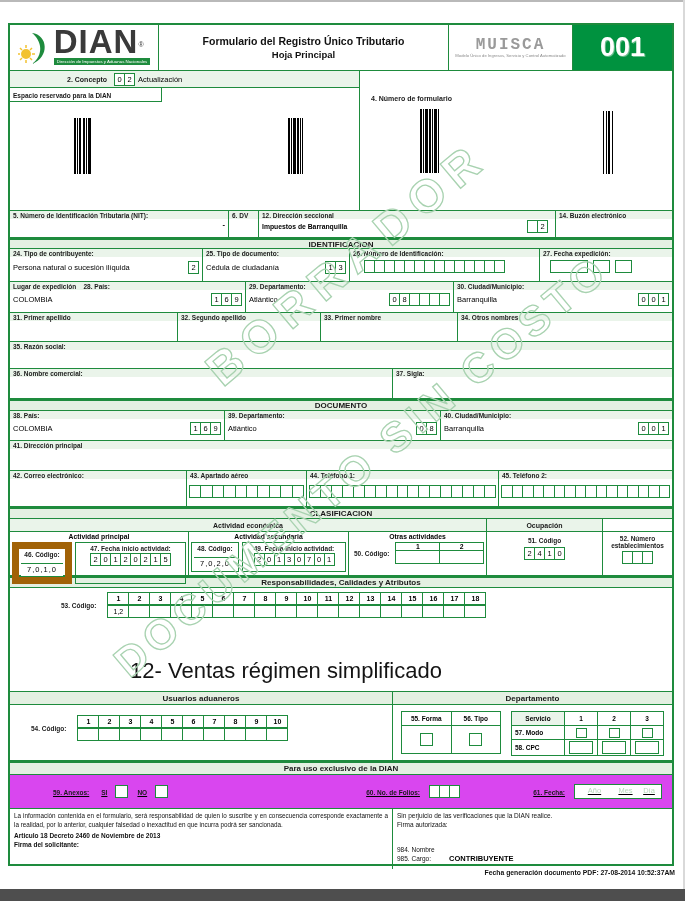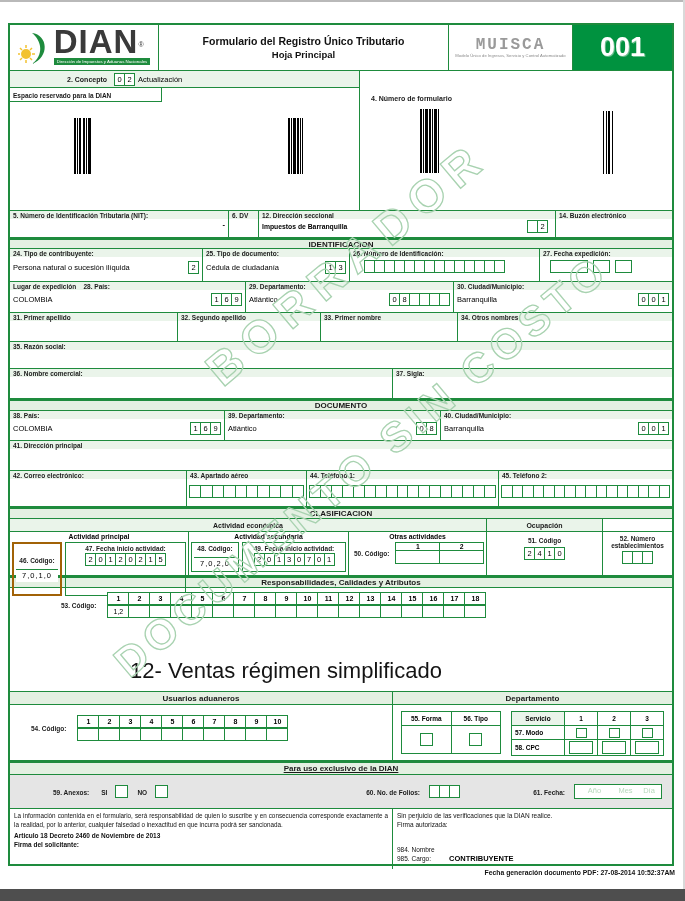--- a/index.html
+++ b/index.html
@@ -403,21 +403,21 @@
     <div class="cell" style="width:116px; background:#eaf4ea; align-items:center; justify-content:center;">
       <span class="lb plain" style="font-size:7px;">Ocupación</span>
     </div>
     <div class="cell" style="flex:1;"></div>
   </div>
 
   <div class="band" style="height:44px;">
     <div class="cell" style="width:178px; padding:1px 2px;">
       <div style="text-align:center; font-size:6.8px; font-weight:bold;">Actividad principal</div>
       <div style="display:flex; gap:3px; margin-top:2px;">
-        <div style="border:2px solid #a16207; padding:12px 2px; text-align:center;">
+        <div style="border:7px solid #a16207; padding:1px 2px; text-align:center;">
           <div class="lb plain">46. Código:</div>
           <div class="codebox" style="border:none; border-top:1px solid #1e8b3d; min-width:42px;">7,0,1,0</div>
         </div>
         <div style="border:1px solid #1e8b3d; padding:1px 2px; text-align:center; flex:1;">
           <div class="lb plain">47. Fecha inicio actividad:</div>
           <div class="boxrow" style="justify-content:center; margin-top:1px;">
               <span class="dbox">2</span>
               <span class="dbox">0</span>
               <span class="dbox">1</span>
               <span class="dbox">2</span>
@@ -623,23 +623,23 @@
               <span class="dbox" style="width:24px; height:13px;"></span>
             </div>
           <div class="td" style="flex:1; height:16px;">
               <span class="dbox" style="width:24px; height:13px;"></span>
             </div>
         </div>
       </div>
     </div>
   </div>
 
-  <div class="sechdr" style="height:14px;text-decoration:underline;">Para uso exclusivo de la DIAN</div>
-
-  <div class="band" style="height:34px; background:#e5e5e5; align-items:center;">
+  <div class="sechdr" style="height:14px;">Para uso exclusivo de la DIAN</div>
+
+  <div class="band" style="height:34px; background:#d946ef; align-items:center;text-decoration:underline;">
     <div style="display:flex; align-items:center; gap:6px; padding-left:40px;">
       <span class="lb plain">59. Anexos:</span>
       <span class="lb plain">SI</span>
       <span class="dbox" style="width:13px;"></span>
       <span class="lb plain">NO</span>
       <span class="dbox" style="width:13px;"></span>
     </div>
     <div style="display:flex; align-items:center; gap:6px; margin-left:195px;">
       <span class="lb plain">60. No. de Folios:</span>
       <span class="boxrow">

